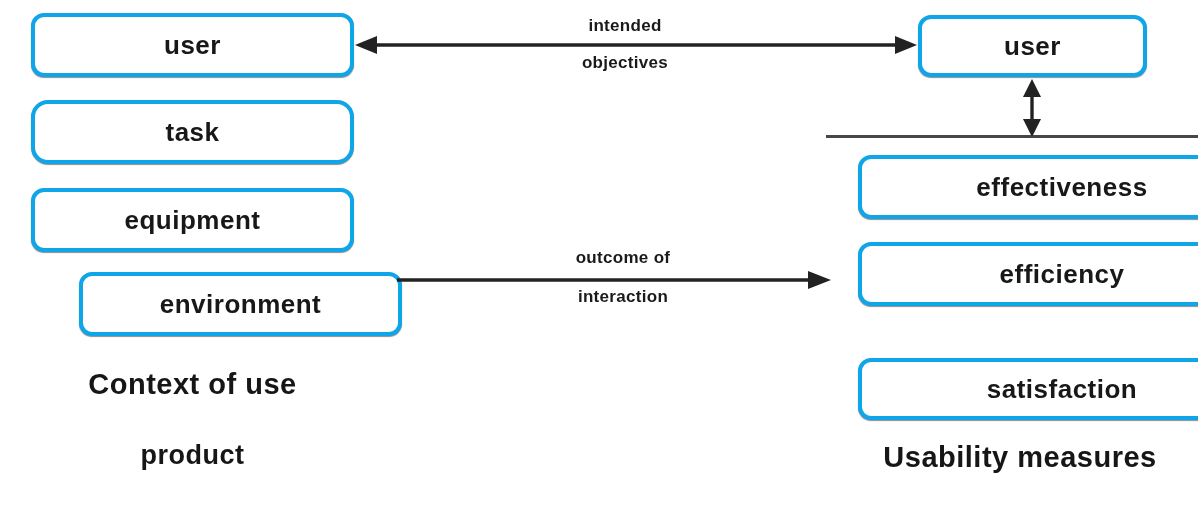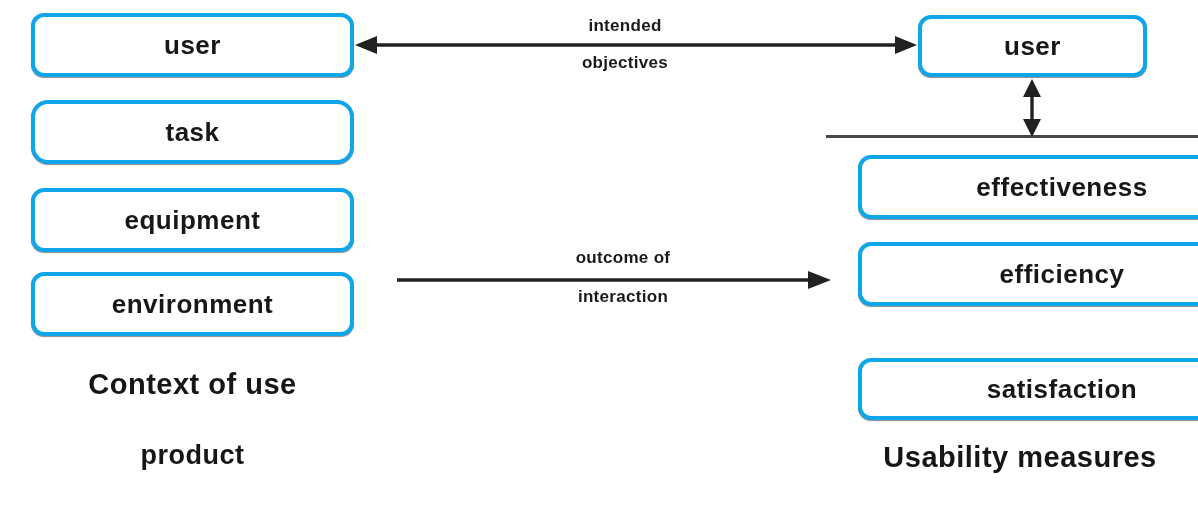--- a/index.html
+++ b/index.html
@@ -32,21 +32,21 @@
     letter-spacing: 0.5px;
     color: #181818;
     box-shadow: 0 1px 1px rgba(0,0,0,0.45);
     box-sizing: border-box;
   }
   
   .ctx-box { left: 31px; width: 323px; height: 64px; }
   .ctx-user { top: 13px; }
   .ctx-task { top: 100px; border-radius: 17px; }
   .ctx-equipment { top: 188px; }
-  .ctx-environment { top: 272px; }
+  .ctx-environment { top: 272px; margin-left: 48px; }
   
   .goals-box { left: 918px; top: 15px; width: 229px; height: 62px; }
   .meas-box { left: 858px; width: 368px; height: 64px; padding-left: 40px; }
   .meas-effectiveness { top: 155px; }
   .meas-efficiency { top: 242px; }
   .meas-satisfaction { top: 330px; height: 62px; margin-top: 28px; }
 
   .caption {
     position: absolute;
     text-align: center;

